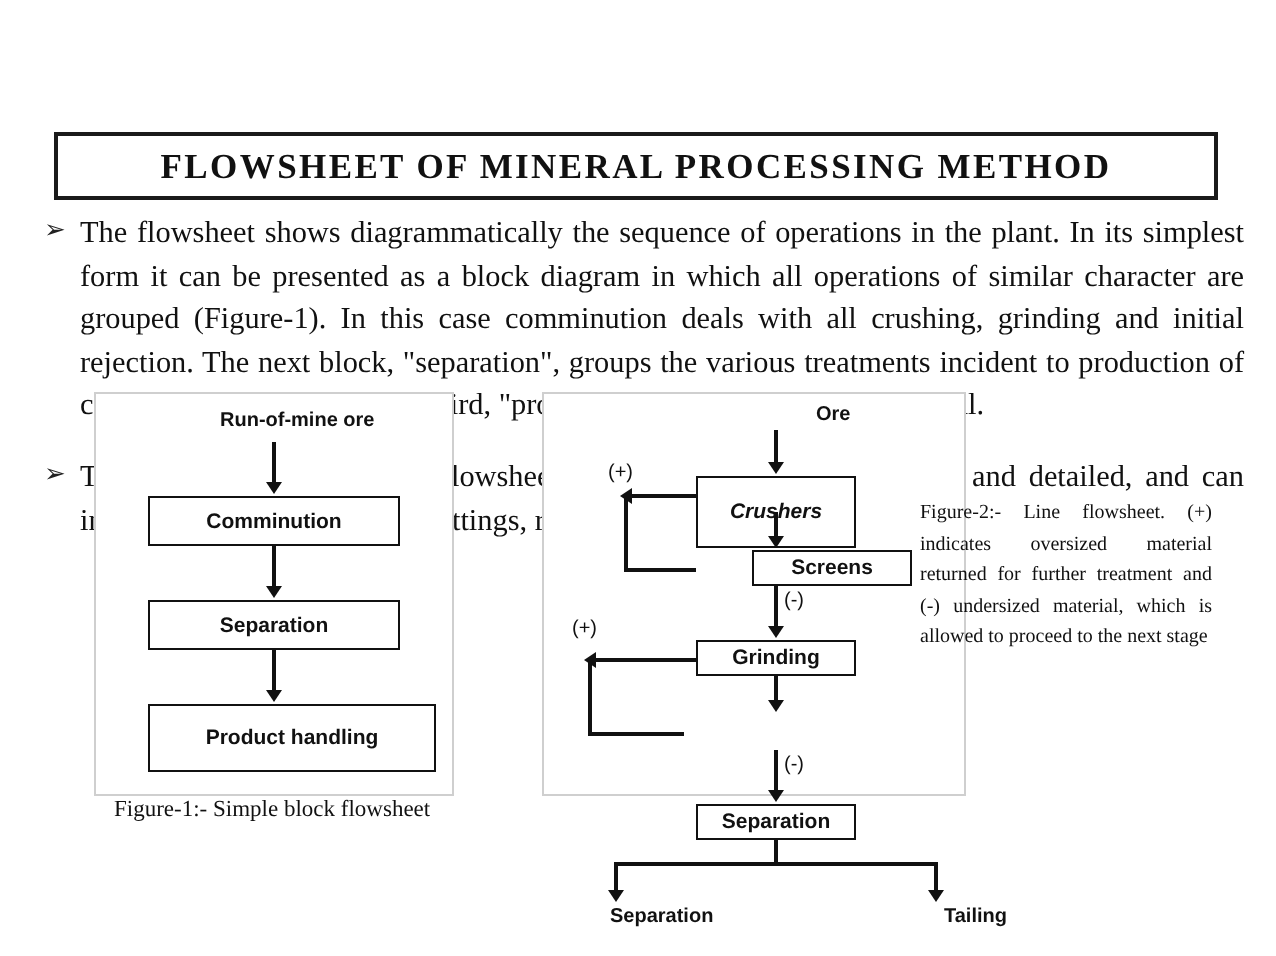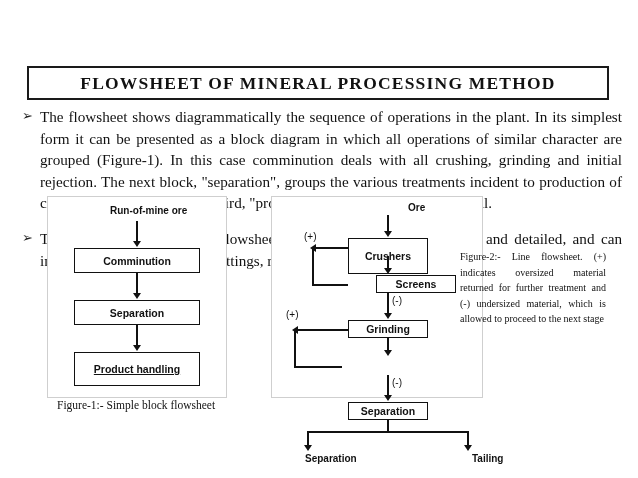--- a/index.html
+++ b/index.html
@@ -154,31 +154,31 @@
     <div class="blk" style="left:26px;top:51px;width:126px;height:25px;">Comminution</div>
 
     <div class="arrow-v" style="left:88px;top:76px;height:22px;"></div>
     <div class="arrow-head-down" style="left:84.5px;top:96px;"></div>
 
     <div class="blk" style="left:26px;top:103px;width:126px;height:25px;">Separation</div>
 
     <div class="arrow-v" style="left:88px;top:128px;height:22px;"></div>
     <div class="arrow-head-down" style="left:84.5px;top:148px;"></div>
 
-    <div class="blk" style="left:26px;top:155px;width:126px;height:34px;text-decoration:underline;">Product handling</div>
+    <div class="blk" style="left:26px;top:155px;width:144px;height:34px;">Product handling</div>
   </div>
 
   <div class="fig-caption" id="fig1-caption">Figure-1:- Simple block flowsheet</div>
 
   <div class="img-panel" id="fig2-panel">
     <div class="lbl lbl-b" style="left:108px;top:5px;">Ore</div>
     <div class="arrow-v" style="left:115px;top:18px;height:18px;"></div>
     <div class="arrow-head-down" style="left:111.5px;top:34px;"></div>
 
-    <div class="blk" style="left:76px;top:41px;width:80px;height:36px;">Crushers</div>
+    <div class="blk" style="left:76px;top:41px;width:80px;height:36px;font-style:italic;">Crushers</div>
 
     <div class="arrow-v" style="left:115px;top:59px;height:14px;"></div>
     <div class="arrow-head-down" style="left:111.5px;top:71px;"></div>
 
     <div class="blk" style="left:76px;top:78px;width:80px;height:18px;margin-left:28px;">Screens</div>
 
     <div class="arrow-v" style="left:115px;top:96px;height:22px;"></div>
     <div class="arrow-head-down" style="left:111.5px;top:116px;"></div>
     <div class="lbl" style="left:120px;top:98px;">(-)</div>
 

